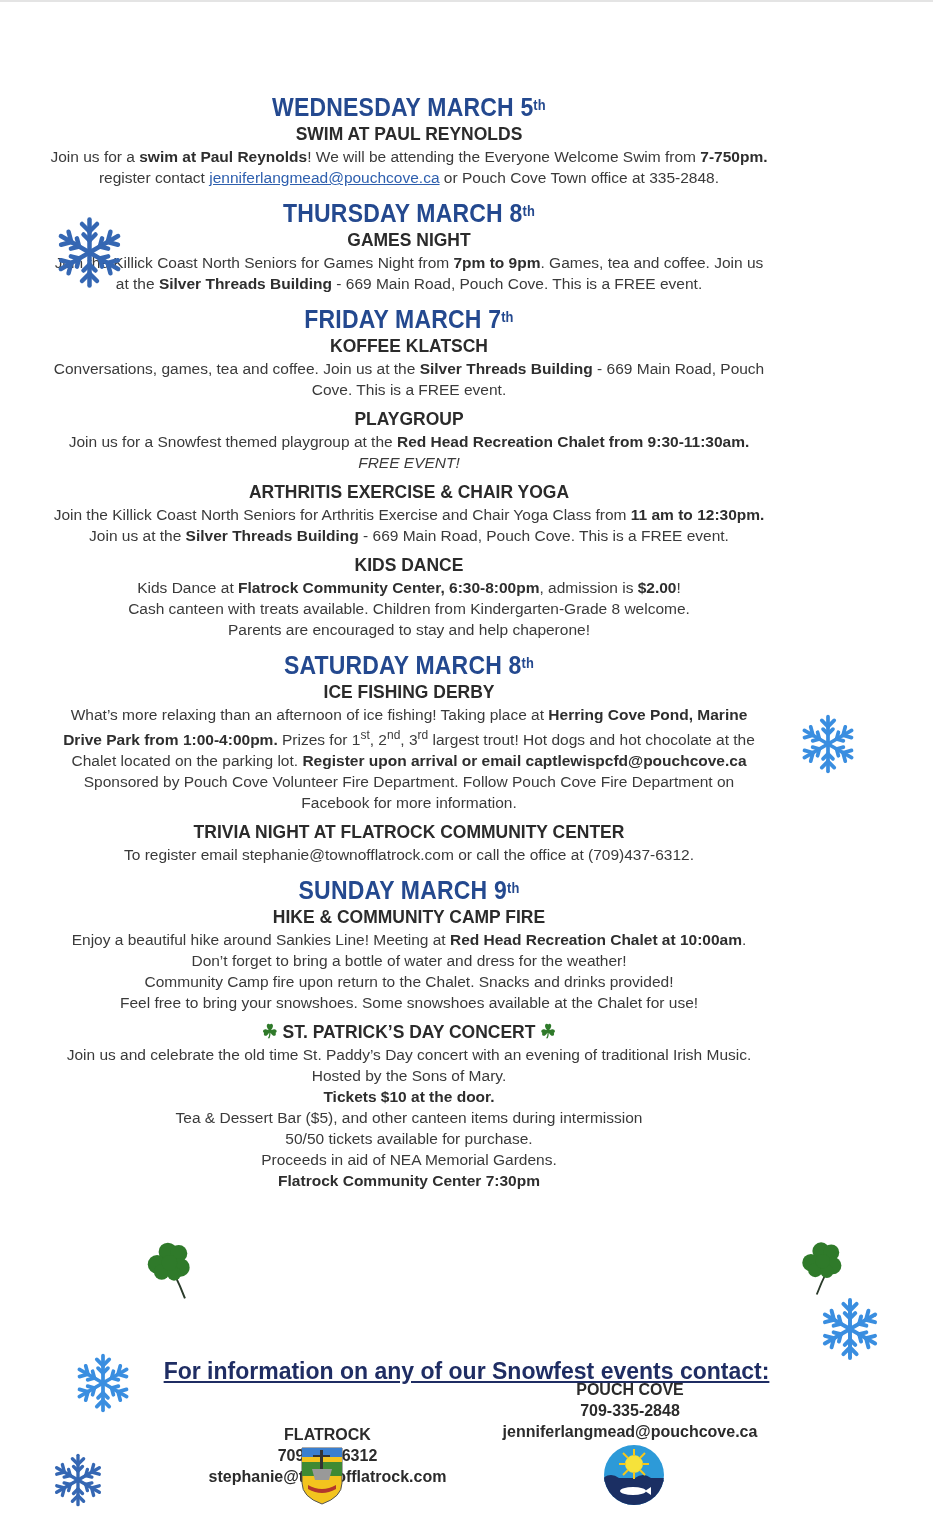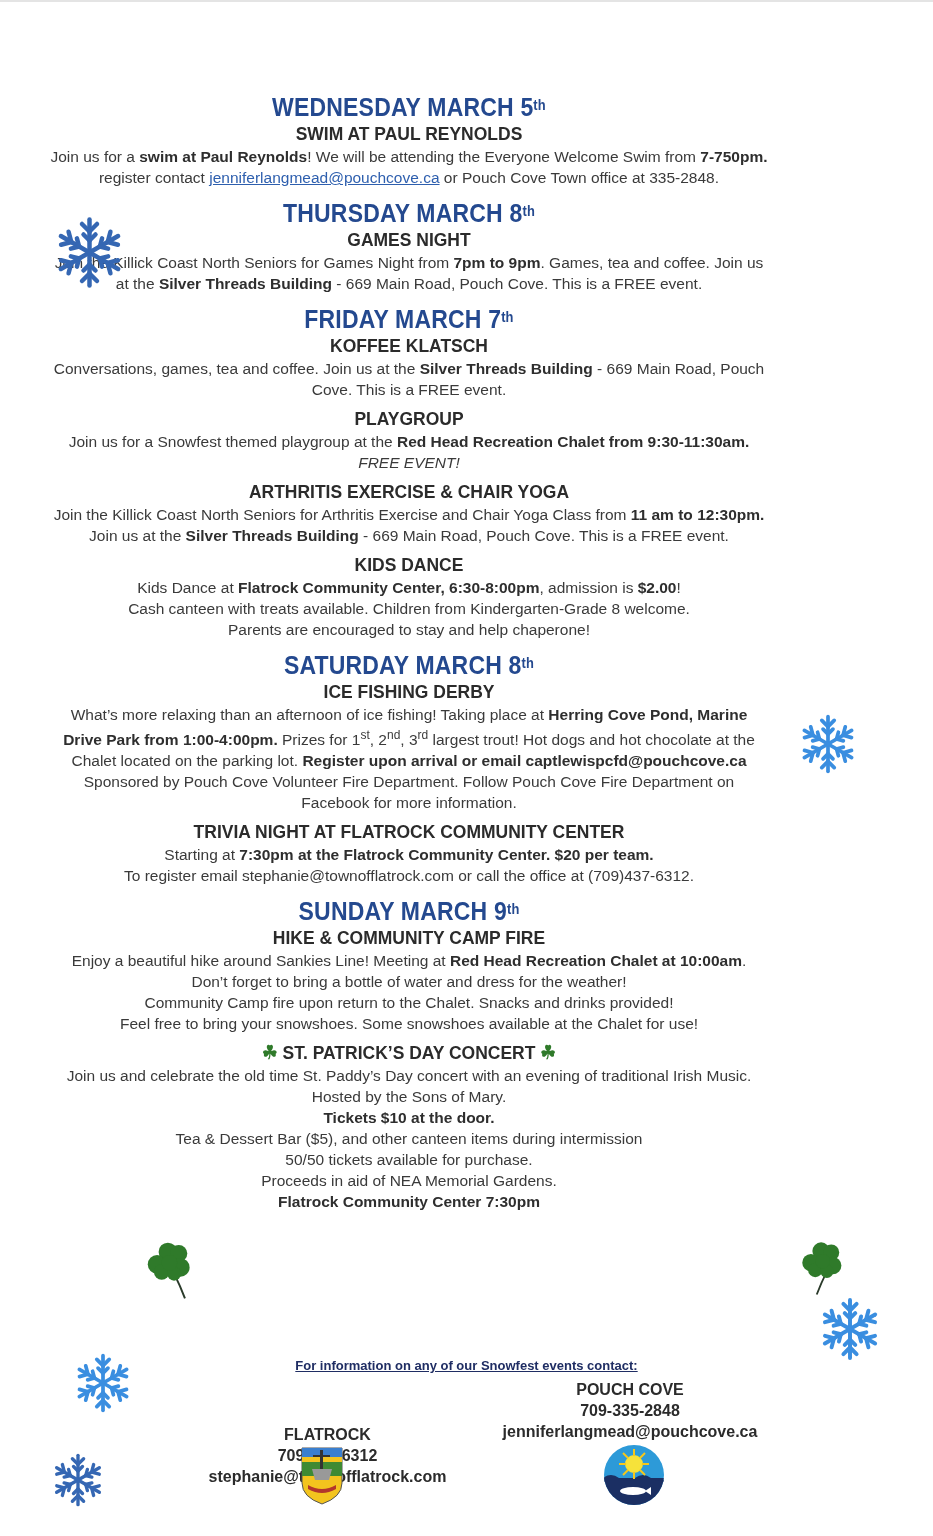--- a/index.html
+++ b/index.html
@@ -10,21 +10,21 @@
   .day sup { font-size:14px; vertical-align:top; position:relative; top:-2px; }
   .title { color:#2b2b2b; font-weight:bold; font-size:19px; line-height:24px; margin:0; transform:scaleX(0.92); }
   .p { font-size:15.5px; line-height:21px; margin:0; color:#3a3a3a; }
   .p b { color:#2e2e2e; }
   .p i { font-style:italic;text-align:right; }
   .gap-s { height:7px; }
   .gap-m { height:10px; }
   a.mail { color:#2e5fae; text-decoration:underline; }
   sup.o { font-size:12px; }
   .deco { position:absolute; }
-  .contact-h { position:absolute; left:0; width:933px; top:1358px; text-align:center; color:#1f2d63; font-weight:bold; font-size:13px; text-decoration:underline; }
+  .contact-h { position:absolute; left:0; width:933px; top:1358px; text-align:center; color:#1f2d63; font-weight:bold; font-size:23px; text-decoration:underline; }
   .col { position:absolute; text-align:center; font-weight:bold; color:#2b2b2b; font-size:16px; line-height:21px; }
 </style>
 </head>
 <body>
 
 <div class="topline"></div>
 
 <div class="page" id="page">
     <h1 class="day"><span>WEDNESDAY MARCH 5</span><sup>th</sup></h1>
     <h2 class="title"><span>SWIM AT PAUL REYNOLDS</span></h2>
@@ -56,21 +56,20 @@
     <div class="gap-m"></div>
     <h1 class="day"><span>SATURDAY MARCH 8</span><sup>th</sup></h1>
     <h2 class="title"><span>ICE FISHING DERBY</span></h2>
     <p class="p"><span>What’s more relaxing than an afternoon of ice fishing! Taking place at </span><b>Herring Cove Pond, Marine</b></p>
     <p class="p"><b>Drive Park from 1:00-4:00pm.</b><span> Prizes for 1</span><sup class="o">st</sup><span>, 2</span><sup class="o">nd</sup><span>, 3</span><sup class="o">rd</sup><span> largest trout! Hot dogs and hot chocolate at the</span></p>
     <p class="p"><span>Chalet located on the parking lot. </span><b>Register upon arrival or email captlewispcfd@pouchcove.ca</b></p>
     <p class="p"><span>Sponsored by Pouch Cove Volunteer Fire Department. Follow Pouch Cove Fire Department on</span></p>
     <p class="p"><span>Facebook for more information.</span></p>
     <div class="gap-s"></div>
     <h2 class="title"><span>TRIVIA NIGHT AT FLATROCK COMMUNITY CENTER</span></h2>
-    <p class="p"><span>Starting at </span><b>7:30pm at the Flatrock Community Center. $20 per team.</b></p>
     <p class="p"><span>To register email stephanie@townofflatrock.com or call the office at (709)437-6312.</span></p>
     <div class="gap-m"></div>
     <h1 class="day"><span>SUNDAY MARCH 9</span><sup>th</sup></h1>
     <h2 class="title"><span>HIKE &amp; COMMUNITY CAMP FIRE</span></h2>
     <p class="p"><span>Enjoy a beautiful hike around Sankies Line! Meeting at </span><b>Red Head Recreation Chalet at 10:00am</b><span>.</span></p>
     <p class="p"><span>Don’t forget to bring a bottle of water and dress for the weather!</span></p>
     <p class="p"><span>Community Camp fire upon return to the Chalet. Snacks and drinks provided!</span></p>
     <p class="p"><span>Feel free to bring your snowshoes. Some snowshoes available at the Chalet for use!</span></p>
     <div class="gap-s"></div>
     <h2 class="title"><span style="color: rgb(47, 122, 42);">☘ </span><span>ST. PATRICK’S DAY CONCERT</span><span style="color: rgb(47, 122, 42);"> ☘</span></h2>

